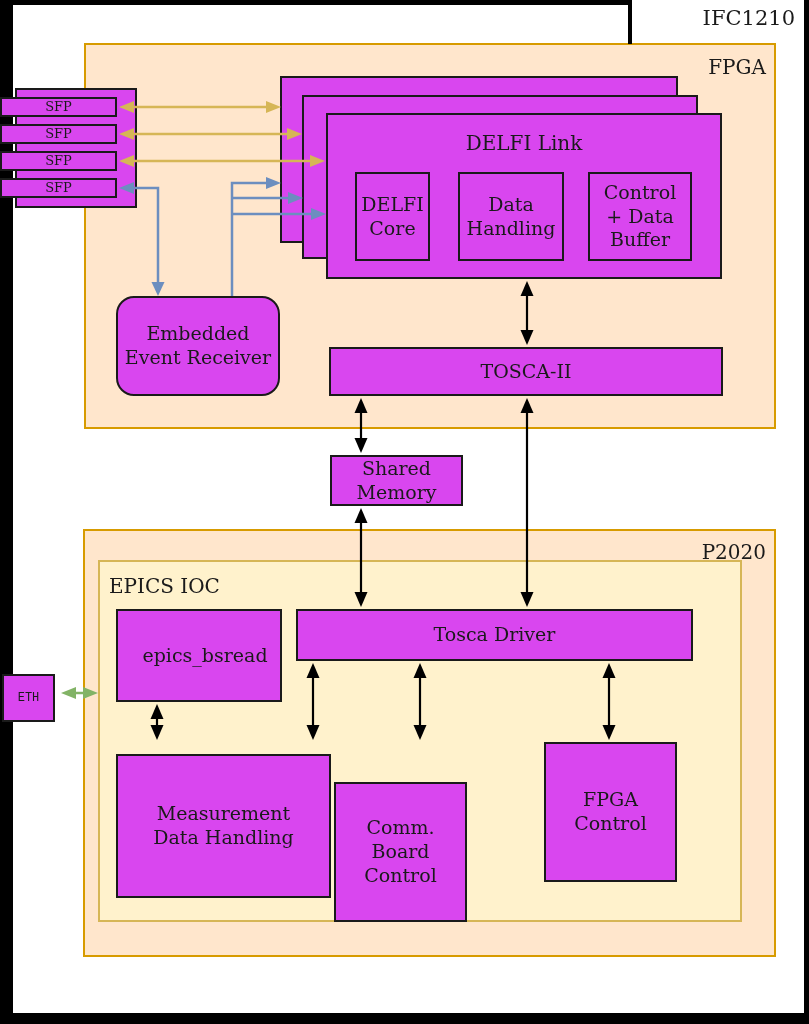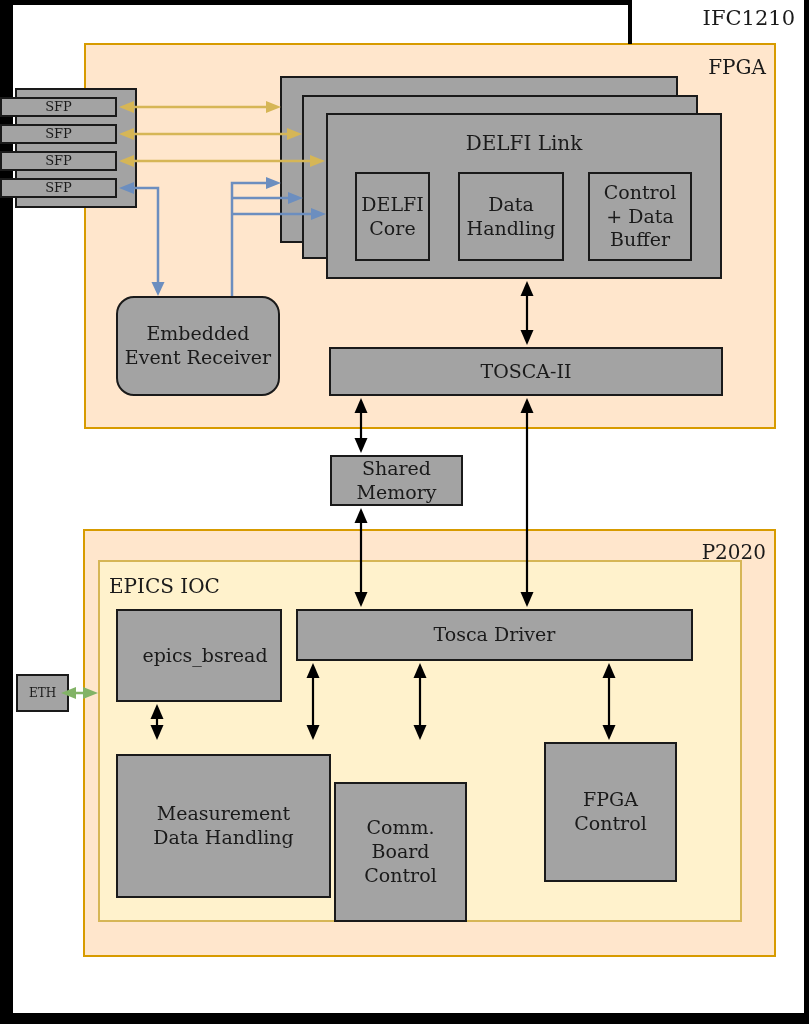--- a/index.html
+++ b/index.html
@@ -22,40 +22,40 @@
   #p2020-container{left:83px;top:529px;width:693px;height:428px;
     background:#FFE6CC;border:2px solid #D79B00;}
   #epics-ioc-container{left:98px;top:560px;width:644px;height:362px;
     background:#FFF2CC;border:2px solid #D6B656;z-index:2;}
   .container-label{position:absolute;font-size:20px;color:#1a1a1a;}
   #ifc1210-label{position:absolute;top:6px;right:14px;font-size:21px;z-index:6;margin-left:24px;}
   #fpga-label{top:10px;right:8px;}
   #p2020-label{top:9px;right:8px;}
   #epics-ioc-label{top:12px;left:9px;}
   
-  .node{position:absolute;box-sizing:border-box;background:#a3a3a3;
+  .node{position:absolute;box-sizing:border-box;background:#d946ef;
     border:2px solid #1a1a1a;display:flex;align-items:center;justify-content:center;
     text-align:center;font-size:19px;line-height:1.25;white-space:pre-line;z-index:10;}
   #sfp-cluster{left:15px;top:88px;width:122px;height:120px;z-index:8;}
   .sfp-box{left:0;width:117px;height:20px;font-size:13px;z-index:10;}
   #sfp-1{top:97px;} #sfp-2{top:124px;} #sfp-3{top:151px;} #sfp-4{top:178px;}
   #delfi-stack-back{left:280px;top:76px;width:398px;height:167px;z-index:9;}
   #delfi-stack-mid{left:302px;top:95px;width:396px;height:164px;z-index:10;}
   #delfi-link-box{left:326px;top:113px;width:396px;height:166px;z-index:11;display:block;}
   #delfi-link-title{position:absolute;left:0;right:0;top:16px;
     font-size:20px;}
   #delfi-core{left:355px;top:172px;width:75px;height:89px;z-index:12;}
   #data-handling{left:458px;top:172px;width:106px;height:89px;z-index:12;text-align:center;}
   #control-data-buffer{left:588px;top:172px;width:104px;height:89px;z-index:12;}
   #embedded-event-receiver{left:116px;top:296px;width:164px;height:100px;border-radius:18px;}
   #tosca-ii{left:329px;top:347px;width:394px;height:49px;}
   #shared-memory{left:330px;top:455px;width:133px;height:51px;}
   #tosca-driver{left:296px;top:609px;width:397px;height:52px;}
   #epics-bsread{left:116px;top:609px;width:166px;height:93px;padding-left:12px;}
-  #eth-box{left:16px;top:674px;width:53px;height:38px;font-size:12px;z-index:10;}
+  #eth-box{left:2px;top:674px;width:53px;height:48px;font-size:12px;z-index:10;font-family:Liberation Mono, monospace;}
   #measurement-data-handling{left:116px;top:742px;width:215px;height:144px;margin-top:12px;}
   #comm-board-control{left:334px;top:742px;width:133px;height:140px;margin-top:40px;}
   #fpga-control{left:544px;top:742px;width:133px;height:140px;}
   
   #arrows{position:absolute;left:0;top:0;width:809px;height:1024px;z-index:20;
     pointer-events:none;}
   .ln-gold{stroke:#D6B656;stroke-width:2.5;fill:none;}
   .hd-gold{fill:#D6B656;stroke:none;}
   .ln-blue{stroke:#6C8EBF;stroke-width:2.5;fill:none;}
   .hd-blue{fill:#6C8EBF;stroke:none;}

